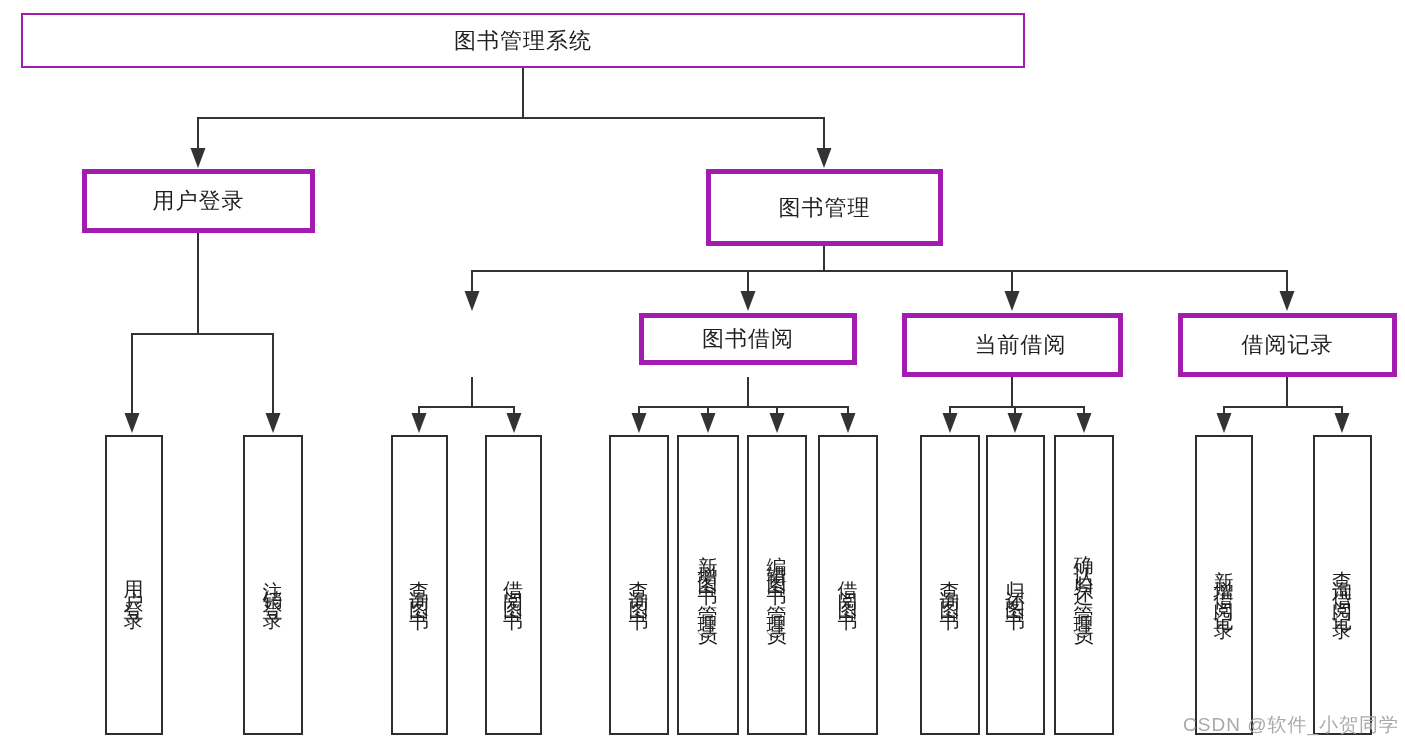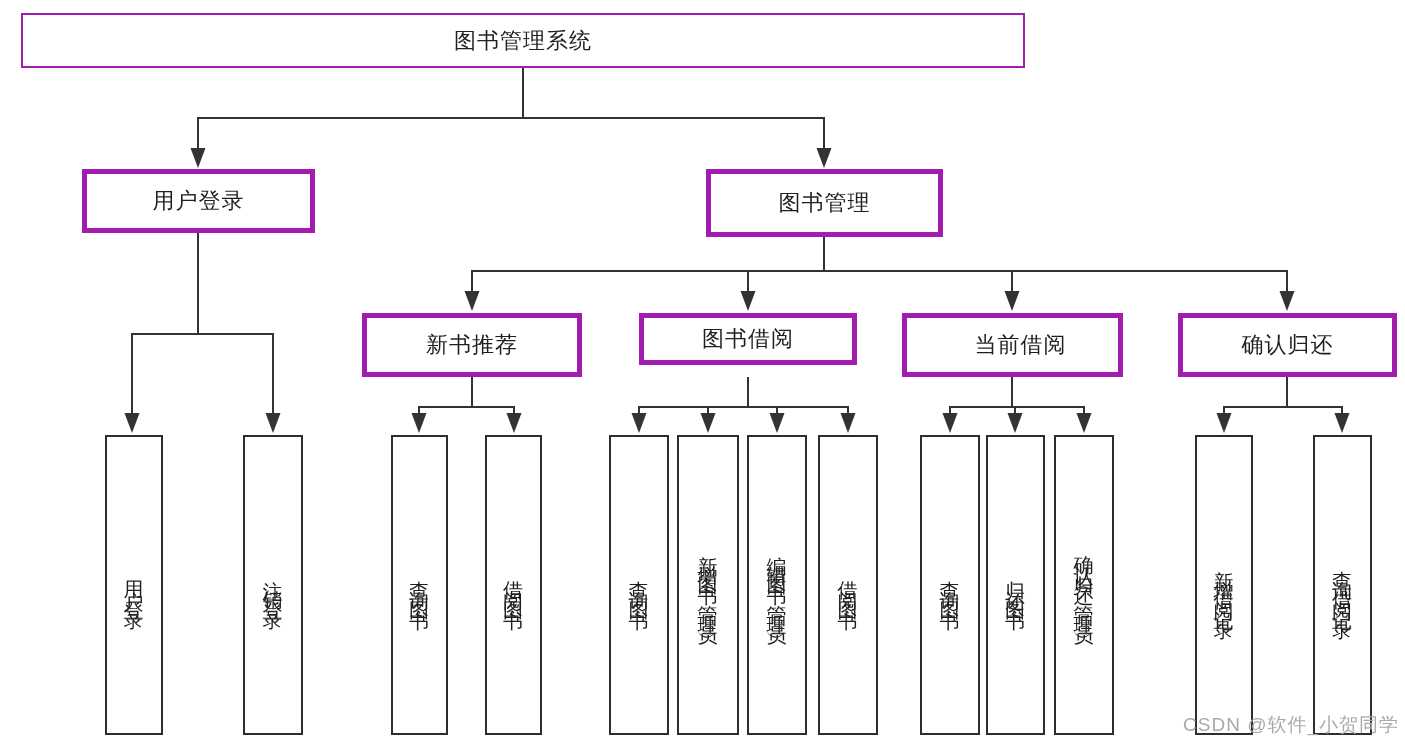--- a/index.html
+++ b/index.html
@@ -136,35 +136,32 @@
     </g>
   </svg>
 
   <div class="box root" style="left:21px; top:13px; width:1004px; height:55px;">
     <span class="label">图书管理系统</span>
   </div>
 
   <div class="box" style="left:82px; top:169px; width:233px; height:64px;">
     <span class="label">用户登录</span>
   </div>
-  <div class="box" style="left:706px; top:169px; width:237px; height:68px;">
+  <div class="box" style="left:706px; top:169px; width:237px; height:77px;">
     <span class="label">图书管理</span>
   </div>
 
-  <div class="box" style="left:362px; top:313px; width:220px; height:64px;">
-    <span class="label">新书推荐</span>
-  </div>
   <div class="box" style="left:639px; top:313px; width:218px; height:52px;">
     <span class="label">图书借阅</span>
   </div>
   <div class="box" style="left:902px; top:313px; width:221px; height:64px;padding-left:16px;">
     <span class="label">当前借阅</span>
   </div>
   <div class="box" style="left:1178px; top:313px; width:219px; height:64px;">
-    <span class="label">确认归还</span>
+    <span class="label">借阅记录</span>
   </div>
 
   <div class="vbox" style="left:105px; width:58px;">
     <span class="label">用户登录</span>
   </div>
   <div class="vbox" style="left:243px; width:60px;">
     <span class="label">注销登录</span>
   </div>
   <div class="vbox" style="left:391px; width:57px;">
     <span class="label">查询图书</span>

